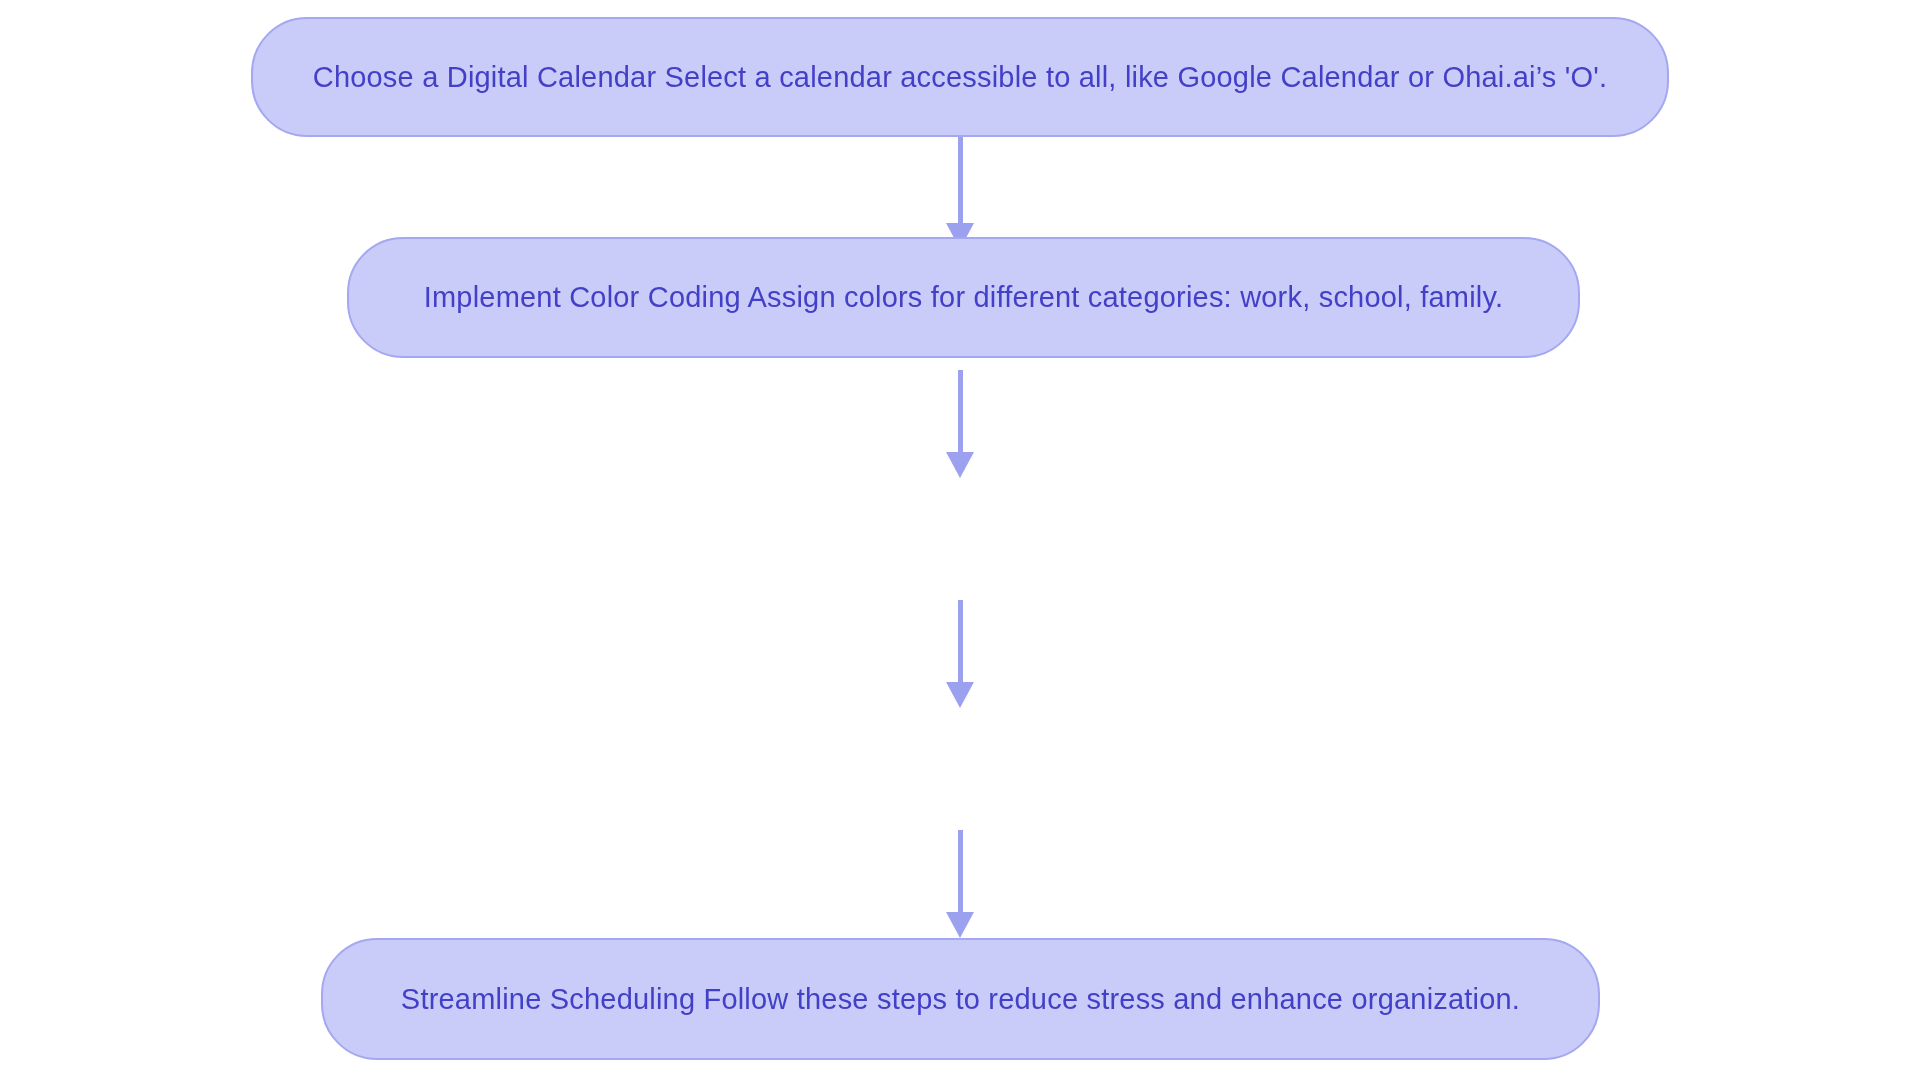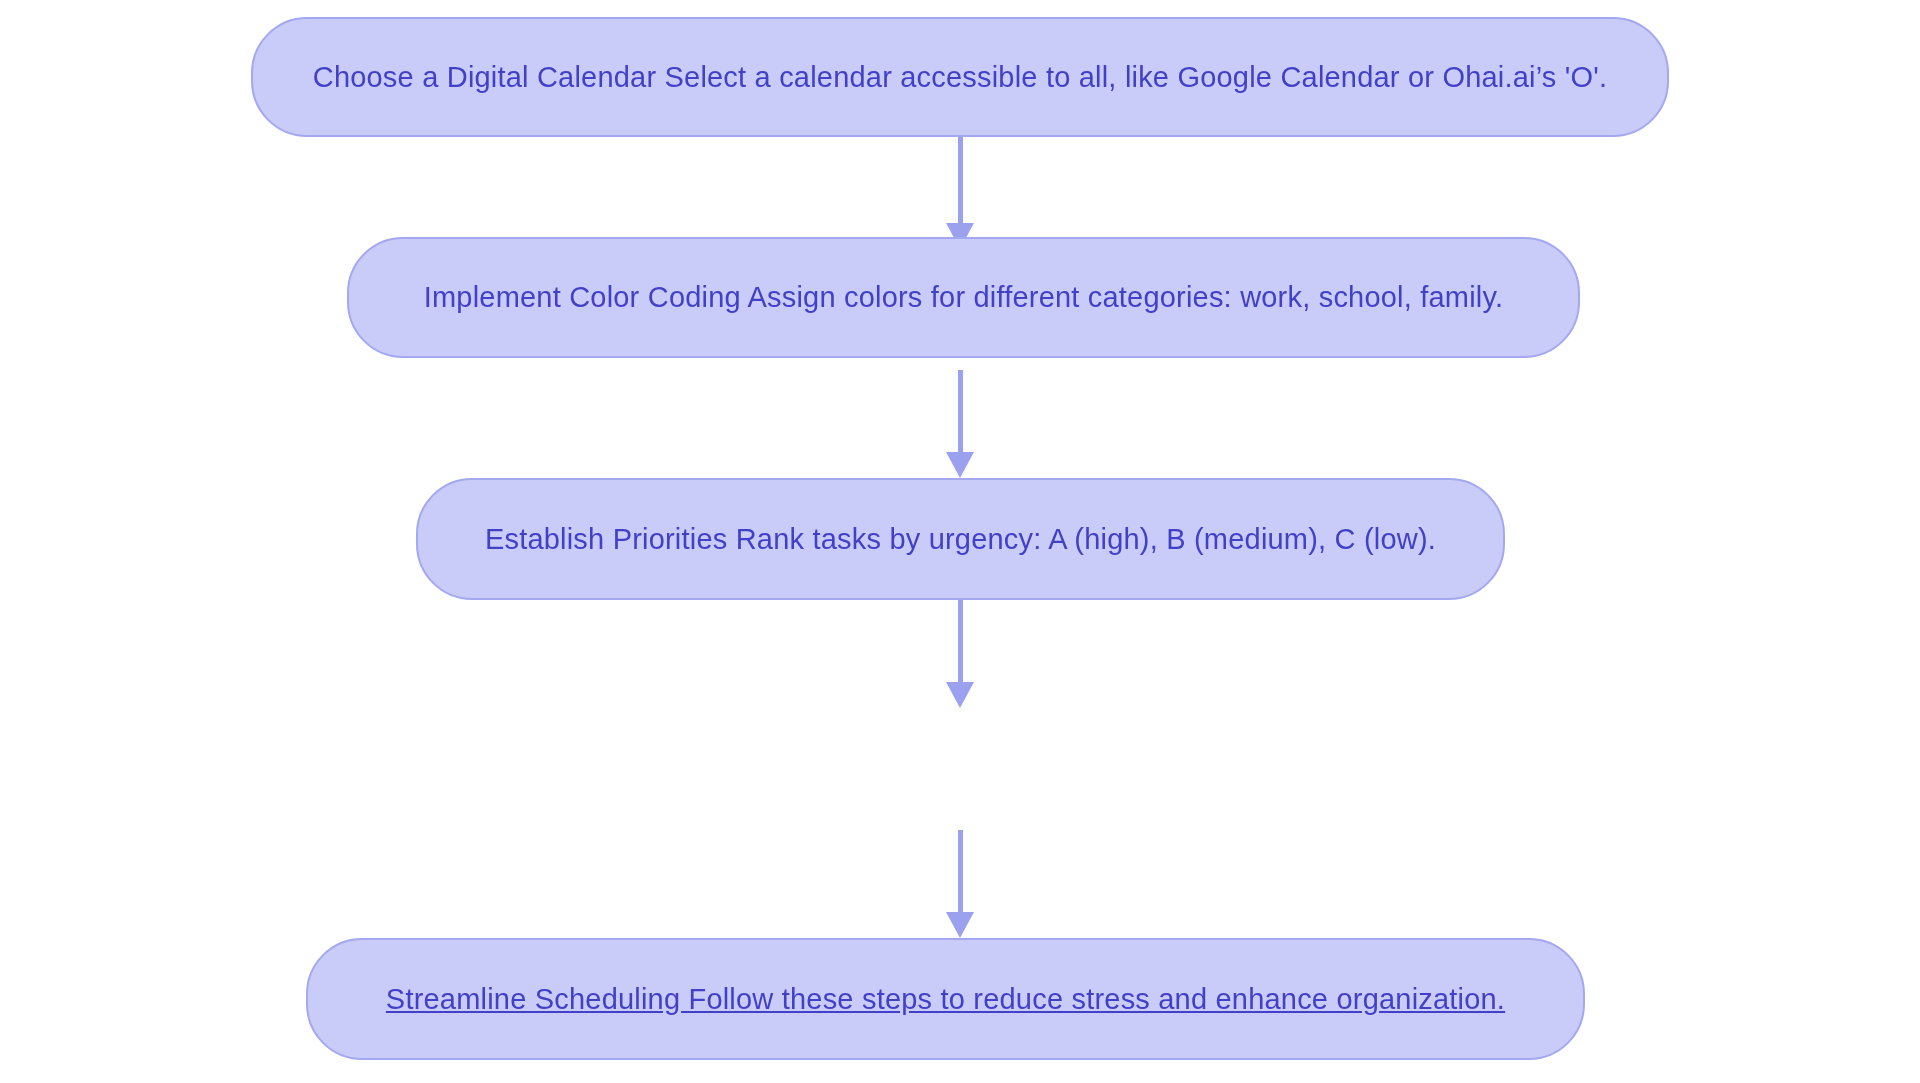--- a/index.html
+++ b/index.html
@@ -27,21 +27,21 @@
     text-align: center;
     color: #4340c8;
     font-size: 29px;
     letter-spacing: 0.2px;
     padding: 0 50px;
   }
   .node-1 { left: 251px; top: 17px;  width: 1418px; height: 120px; }
   .node-2 { left: 347px; top: 237px; width: 1233px; height: 121px; }
   .node-3 { left: 416px; top: 478px; width: 1089px; height: 122px; }
   .node-4 { left: 220px; top: 708px; width: 1480px; height: 122px; }
-  .node-5 { left: 306px; top: 938px; width: 1279px; height: 122px; text-decoration: underline; }
+  .node-5 { left: 321px; top: 938px; width: 1279px; height: 122px; }
 
   .flow-arrow {
     position: absolute;
     left: 946px;            
     width: 28px;
     display: flex;
     flex-direction: column;
     align-items: center;
   }
   .arrow-1 { top: 137px; height: 112px; }
@@ -78,23 +78,20 @@
 
   <div class="flow-node node-2">
     <span>Implement Color Coding Assign colors for different categories: work, school, family.</span>
   </div>
 
   <div class="flow-arrow arrow-2">
     <div class="arrow-line"></div>
     <div class="arrow-head"></div>
   </div>
 
-  <div class="flow-node node-3">
-    <span>Establish Priorities Rank tasks by urgency: A (high), B (medium), C (low).</span>
-  </div>
 
   <div class="flow-arrow arrow-3">
     <div class="arrow-line"></div>
     <div class="arrow-head"></div>
   </div>
 
 
   <div class="flow-arrow arrow-4">
     <div class="arrow-line"></div>
     <div class="arrow-head"></div>

